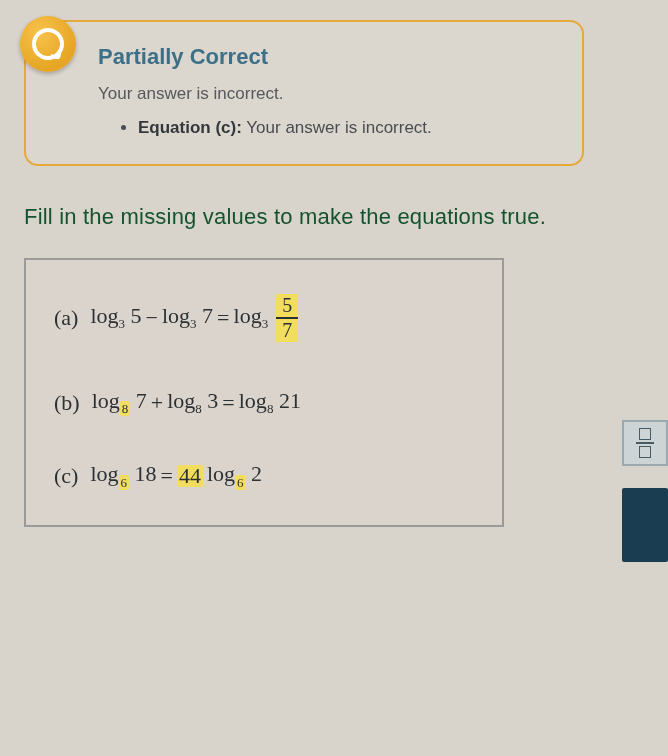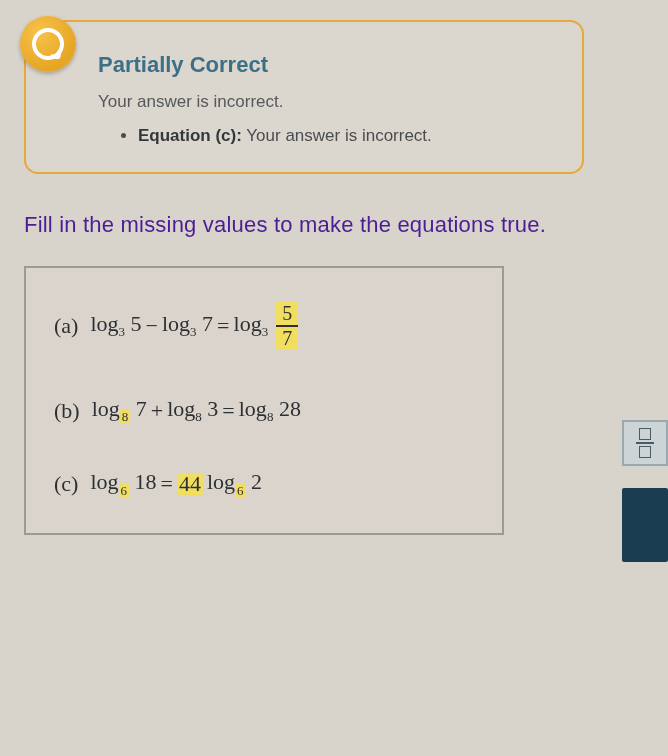--- a/index.html
+++ b/index.html
@@ -10,21 +10,21 @@
     font-family: Arial, Helvetica, sans-serif;
     color: #3b3e41;
     padding: 20px 24px;
     position: relative;
     overflow: hidden;
   }
   .feedback-card {
     border: 2px solid #e6a93a;
     border-radius: 14px;
     background: rgba(222,216,208,0.6);
-    padding: 30px 28px 26px 72px;
+    padding: 22px 28px 26px 72px;
     position: relative;
     margin-bottom: 38px;
     width: 560px;
   }
   .badge {
     position: absolute;
     left: -6px;
     top: -6px;
     width: 56px;
     height: 56px;
@@ -67,21 +67,21 @@
     margin-bottom: 14px;
   }
   .fb-list {
     list-style: disc;
     padding-left: 40px;
     color: #4a4d50;
     font-size: 17px;
   }
   .fb-list .label { font-weight: 700; color: #34383c; }
   .instruction {
-    color: #4c1d95;
+    color: #14532d;
     font-size: 22px;
     font-weight: 500;
     margin-bottom: 28px;
     letter-spacing: 0.2px;
   }
   .answers-box {
     border: 2px solid #9a9b98;
     width: 480px;
     padding: 34px 28px 36px 28px;
     background: rgba(222,216,208,0.4);
@@ -184,21 +184,21 @@
       <span class="den">7</span>
     </span>
   </div>
 
   <div class="eq-row">
     <span class="part-label">(b)</span>
     <span><span>log</span><sub class="hl">8</sub>&nbsp;<span>7</span></span>
     <span>+</span>
     <span><span>log</span><sub>8</sub>&nbsp;<span>3</span></span>
     <span>=</span>
-    <span><span>log</span><sub>8</sub>&nbsp;<span>28</span></span>
+    <span><span>log</span><sub>8</sub>&nbsp;<span>21</span></span>
   </div>
 
   <div class="eq-row">
     <span class="part-label">(c)</span>
     <span><span>log</span><sub class="hl">6</sub>&nbsp;<span>18</span></span>
     <span>=</span>
     <span class="hl">44</span>
     <span><span>log</span><sub class="hl">6</sub>&nbsp;<span>2</span></span>
   </div>
 

